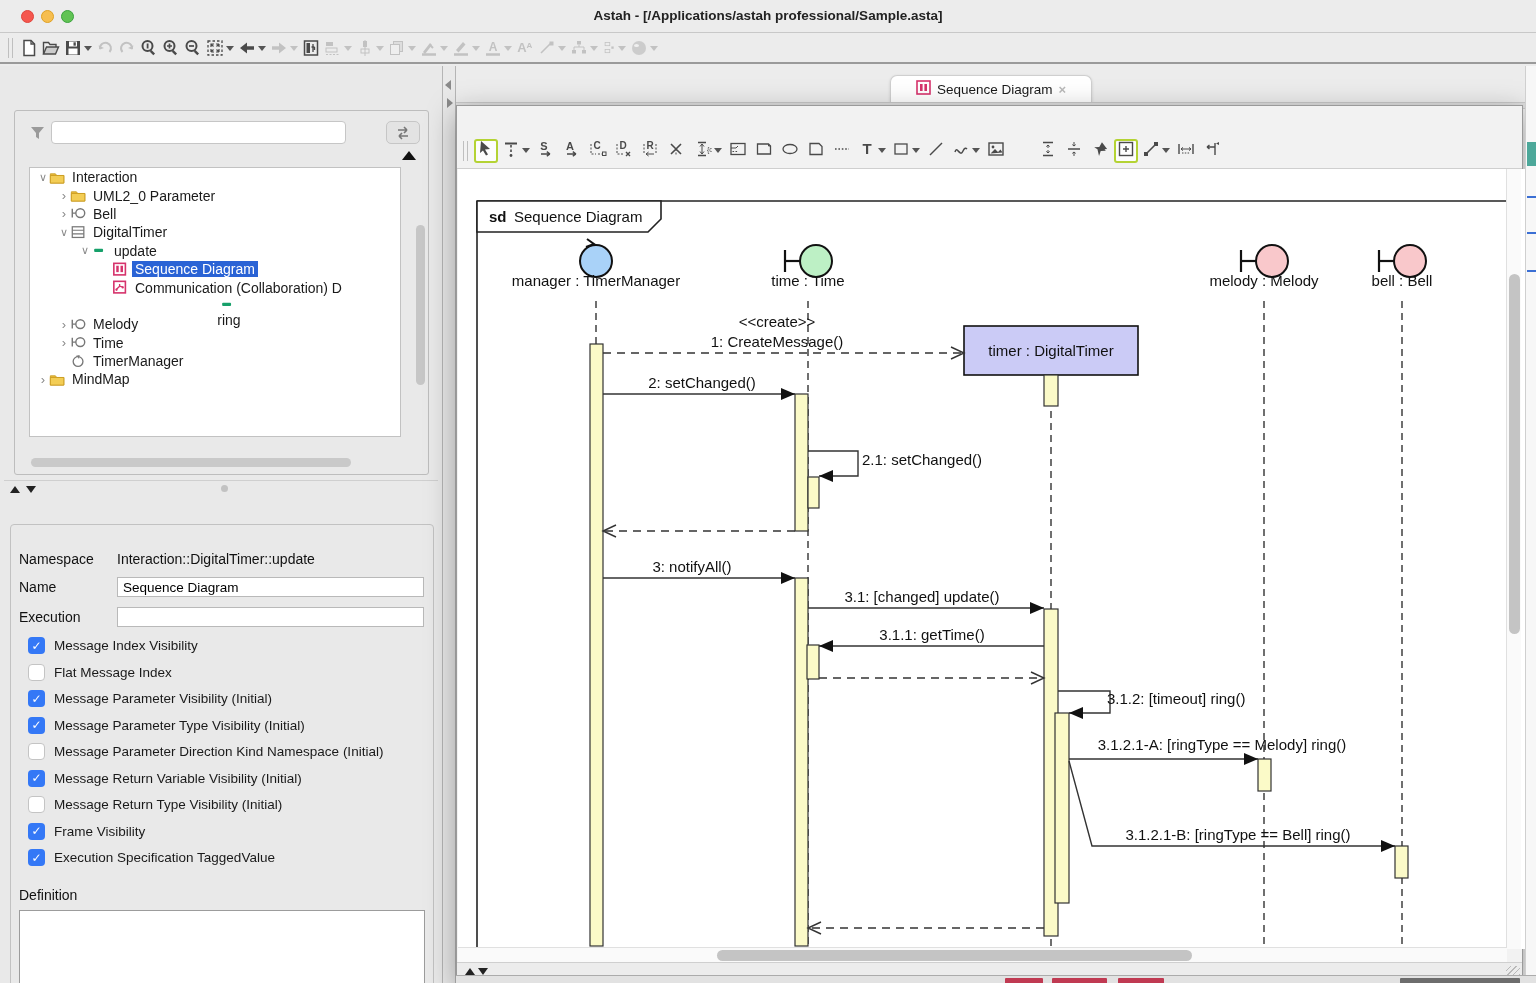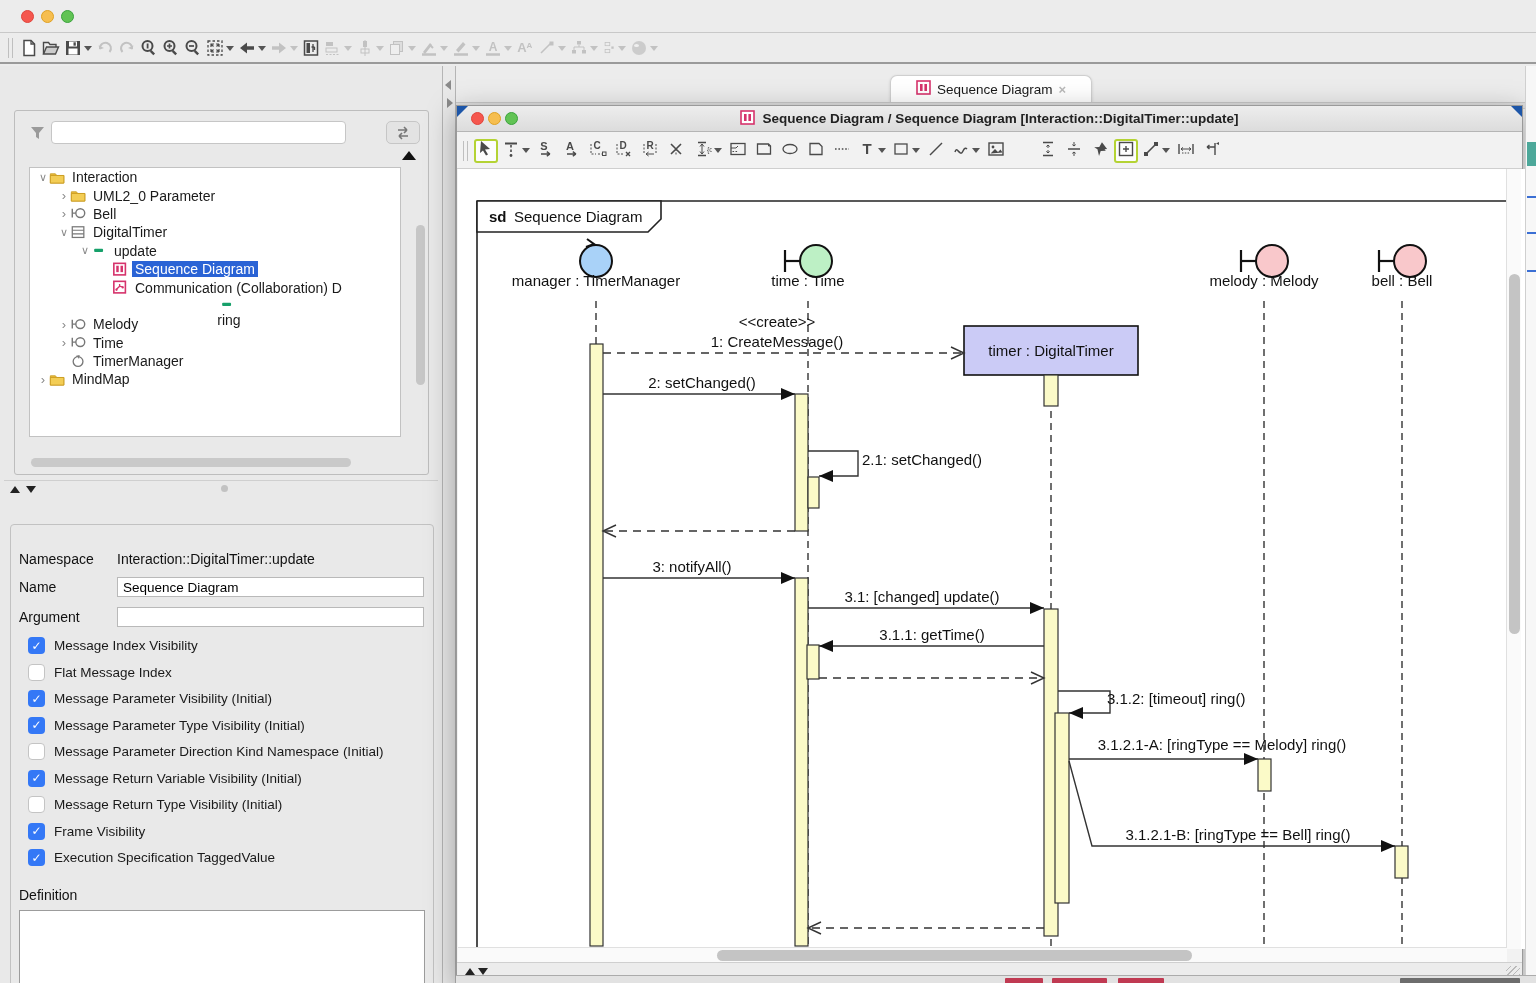--- a/index.html
+++ b/index.html
@@ -105,20 +105,21 @@
 
   text { font-family:"Liberation Sans","DejaVu Sans",sans-serif; }
 </style>
 </head>
 <body>
 
 <div class="titlebar">
   <span class="tl r"></span>
   <span class="tl y"></span>
   <span class="tl g"></span>
+  <div class="title">Astah - [/Applications/astah professional/Sample.asta]</div>
 </div>
 
 <div class="main-toolbar">
   <div class="grip"></div>
   <div id="main-toolbar-items" style="display:flex;align-items:center;">
       <div class="tb-btn">
         <span>
           <svg width="18" height="18" viewBox="0 0 18 18">
             <path d="M4 1.5h7l3.5 3.5v11.5H4z" fill="#fff" stroke="#4a4a4a" stroke-width="1.5"></path>
             <path d="M11 1.5V5h3.5" fill="none" stroke="#4a4a4a" stroke-width="1.3"></path>
@@ -466,21 +467,21 @@
     <div class="prop-body">
       <div class="prow" style="top:26px;">
         <span style="width:98px;">Namespace</span>
         <span>Interaction::DigitalTimer::update</span>
       </div>
       <div class="prow" style="top:52px;">
         <span style="width:98px;">Name</span>
         <input class="pinput" style="width: 307px;" value="Sequence Diagram">
       </div>
       <div class="prow" style="top:82px;">
-        <span style="width:98px;">Argument</span>
+        <span style="width:98px;">Execution</span>
         <input class="pinput" style="width: 307px;" value="">
       </div>
       <div id="checkboxes">
           <div class="cbrow" style="top: 112px;">
             <span class="cbox on">✓</span>
             <span>Message Index Visibility</span>
           </div>
           <div class="cbrow" style="top: 138.5px;">
             <span class="cbox off"></span>
             <span>Flat Message Index</span>
@@ -534,35 +535,20 @@
           <rect x="4" y="4" width="2.6" height="7" fill="#d6336c"></rect>
           <rect x="8.4" y="4" width="2.6" height="7" fill="#d6336c"></rect>
         </svg>
     </span>
     <span>Sequence Diagram</span>
     <span class="close">×</span>
   </div>
   <div class="tab-groove"></div>
 
   <div class="fwin">
-    <div class="fwin-title">
-      <span class="corner lft"></span>
-      <span class="corner rgt"></span>
-      <span class="tl r"></span>
-      <span class="tl y"></span>
-      <span class="tl g"></span>
-      <span>
-        <svg width="15" height="15">
-            <rect x="1" y="1" width="13" height="13" fill="#fff" stroke="#d6336c" stroke-width="1.6"></rect>
-            <rect x="4" y="4" width="2.6" height="7" fill="#d6336c"></rect>
-            <rect x="8.4" y="4" width="2.6" height="7" fill="#d6336c"></rect>
-          </svg>
-      </span>
-      <span>Sequence Diagram / Sequence Diagram [Interaction::DigitalTimer::update]</span>
-    </div>
     <div class="fwin-toolbar">
       <div class="grip"></div>
       <div id="diagram-toolbar-items" style="display:flex;align-items:center;">
           <div class="dt-btn hl">
             <span><svg width="18" height="18" viewBox="0 0 18 18">
                 <path d="M5 2l9 8-5 .6 3 5-2 1-3-5.2L4 14z" transform="translate(-1,-1)" fill="#4a4a4a"></path>
               </svg></span>
           </div>
           <div class="dt-btn">
             <span><svg width="18" height="18" viewBox="0 0 18 18">

